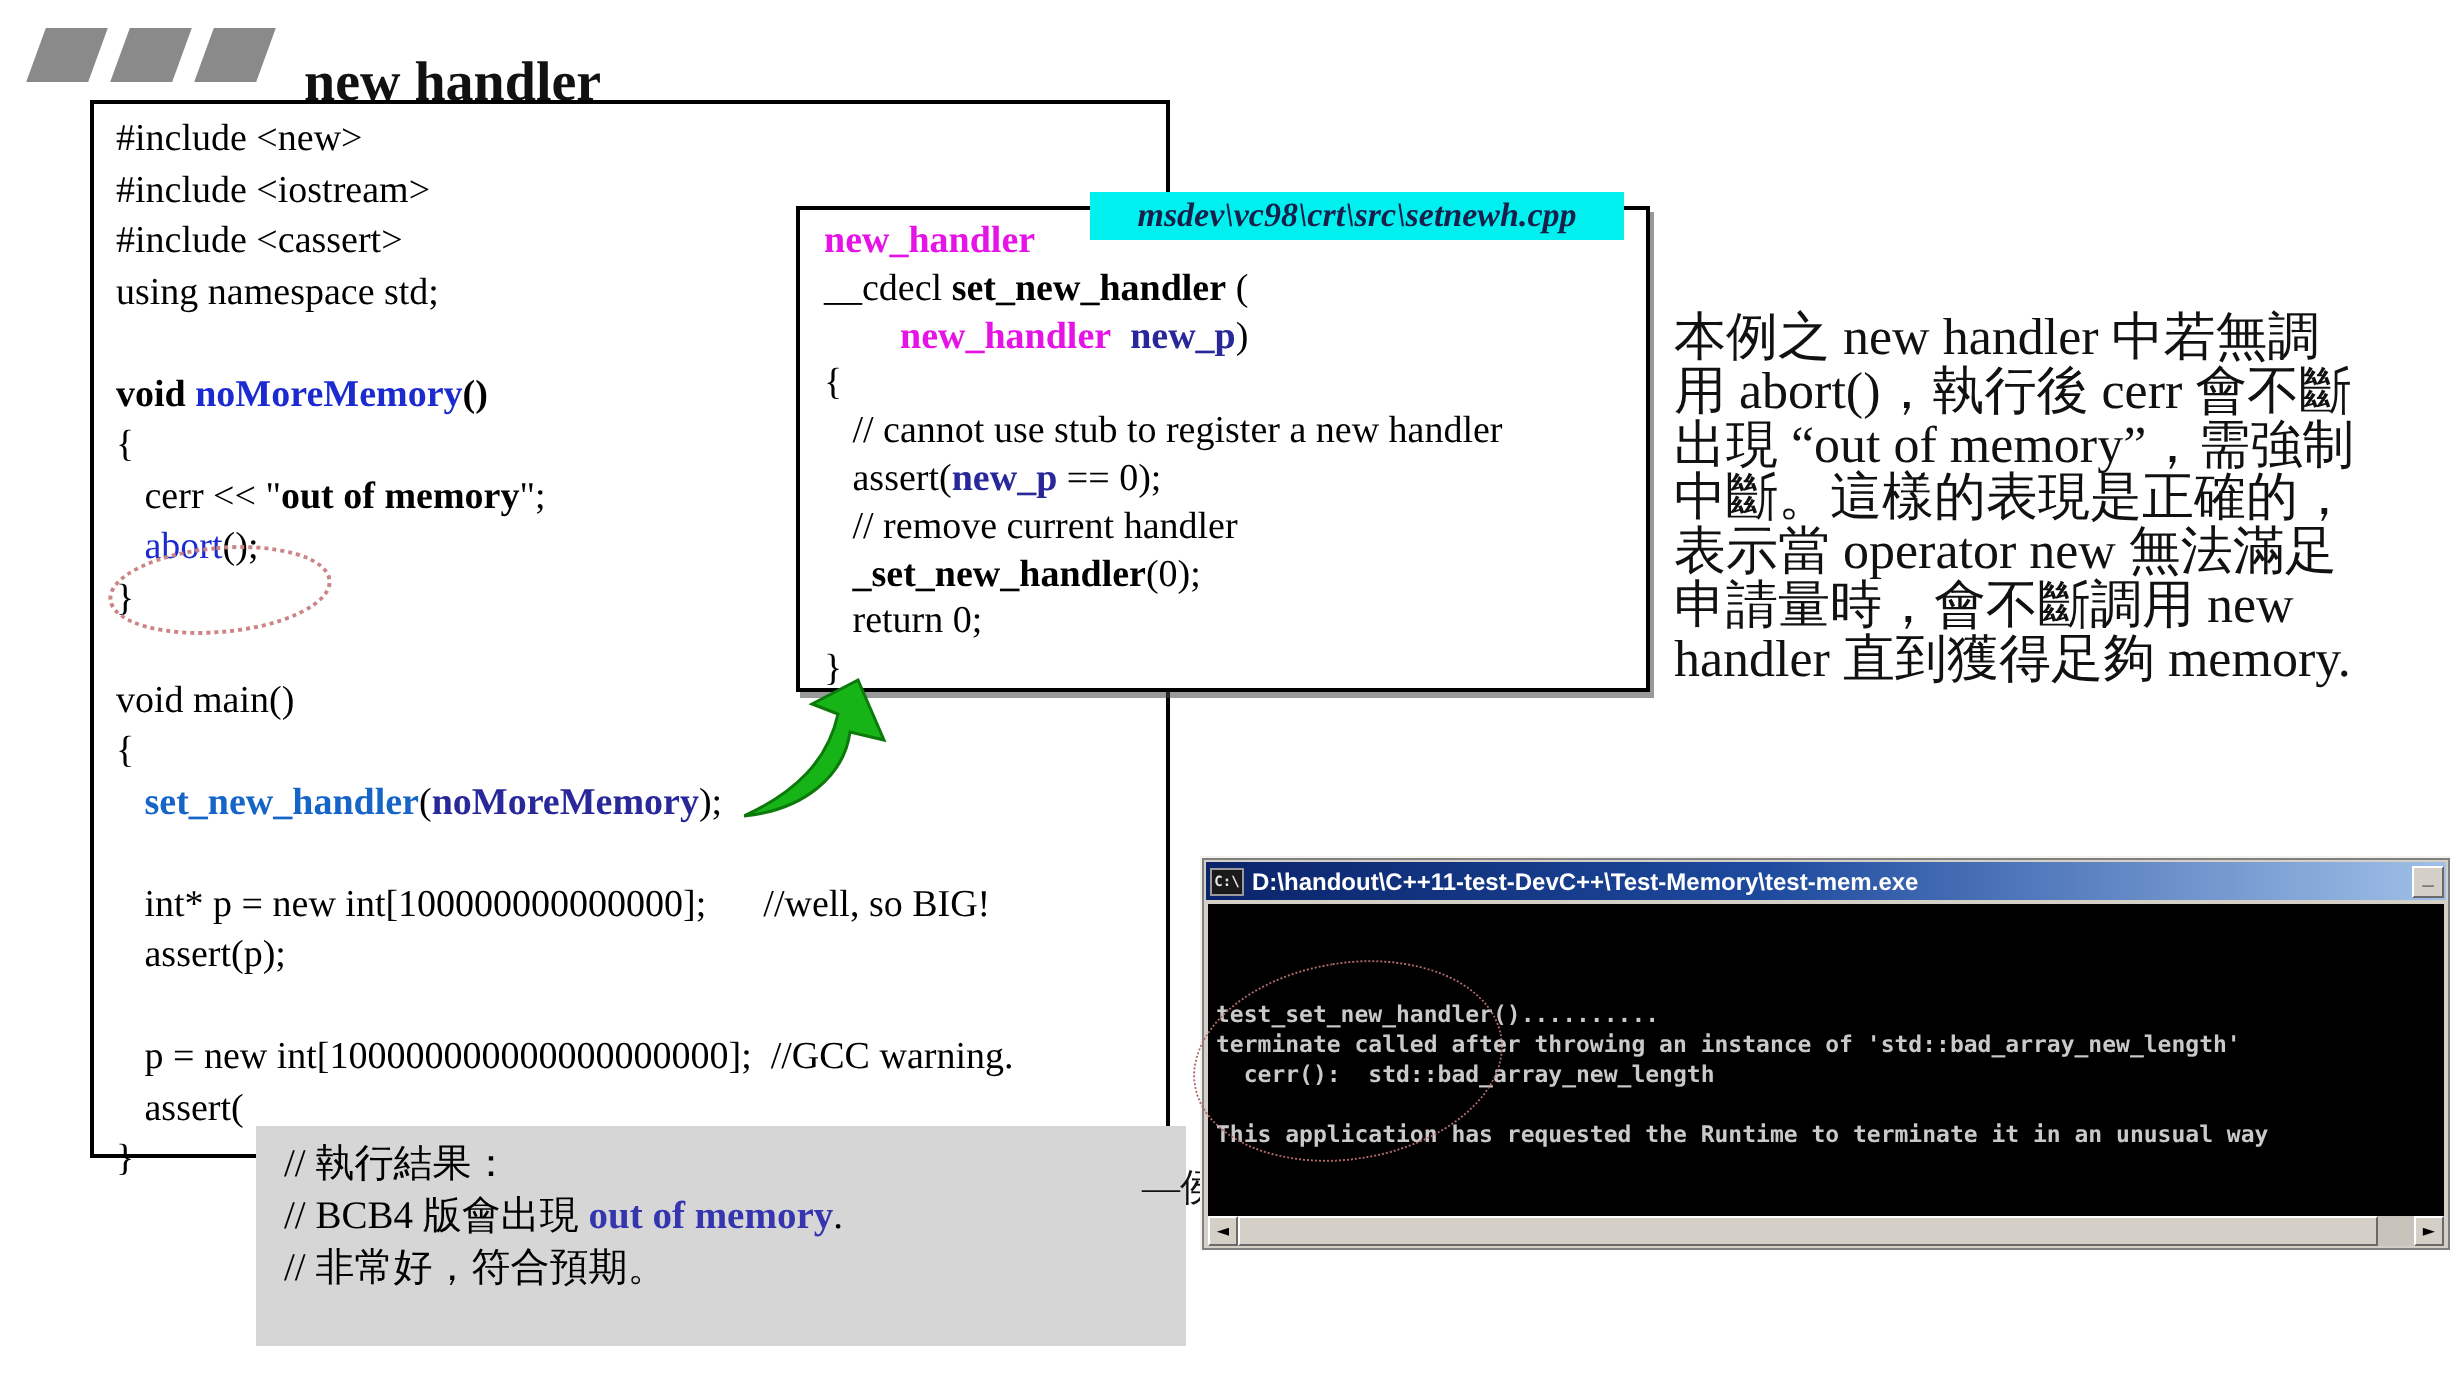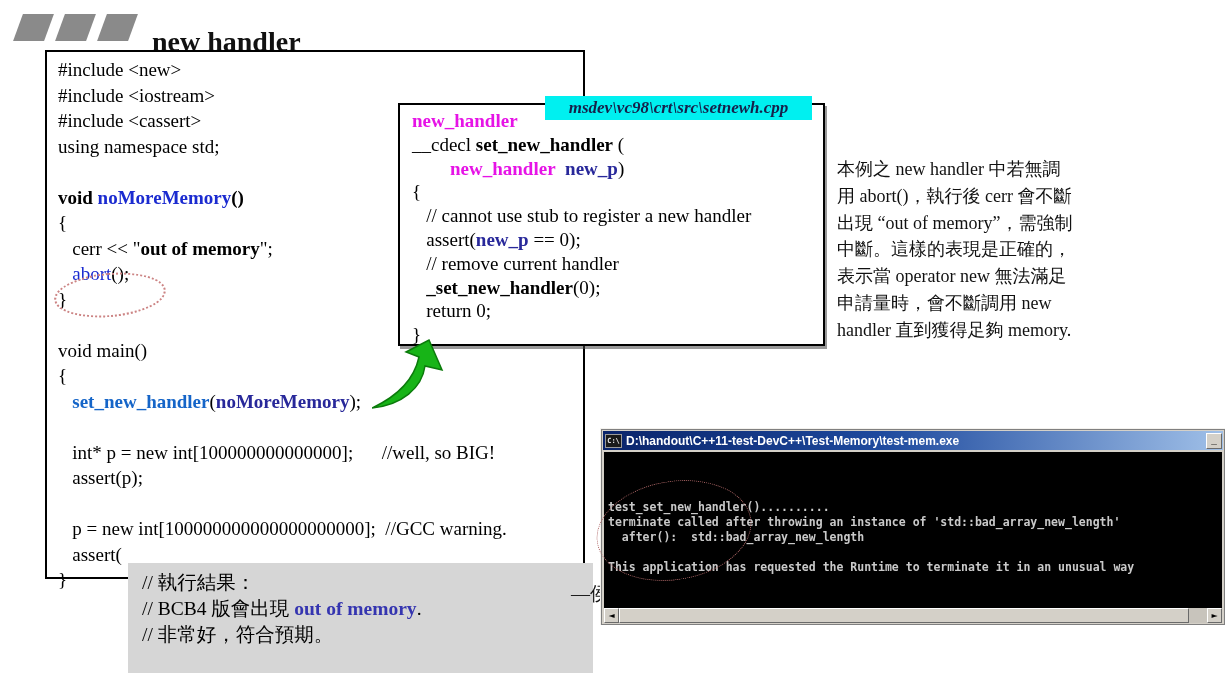--- a/index.html
+++ b/index.html
@@ -26,21 +26,21 @@
   .navy{color:#28289a;}
   .mag{color:#e613e6;}
   .blue2{color:#3535b0;}
 
   
   #file-label{position:absolute;left:545px;top:96px;width:267px;height:24px;background:#00f0f0;
               z-index:5;font-style:italic;font-weight:bold;font-size:17px;line-height:24px;
               text-align:center;color:#16204a;}
 
   
-  #note-right{position:absolute;left:837px;top:156px;width:385px;font-size:18px;
+  #note-right{position:absolute;left:837px;top:156px;width:385px;font-size:26px;
               line-height:26.8px;color:#111;z-index:1;}
   #note-right .nl{white-space:pre;}
 
   
   #green-arrow{position:absolute;left:372px;top:338px;z-index:5;}
 
   
   #gray-box{position:absolute;left:128px;top:563px;width:465px;height:110px;background:#d6d6d6;
             z-index:2;padding:7px 0 0 14px;box-sizing:border-box;font-size:19.5px;}
   #gray-box .cl{line-height:26.2px;height:26.2px;}
@@ -126,21 +126,21 @@
       <div id="console-icon">C:\</div>
       <div id="console-title">D:\handout\C++11-test-DevC++\Test-Memory\test-mem.exe</div>
       <div id="min-button">_</div>
     </div>
     <div id="console-screen">
         <div class="tl">&nbsp;</div>
         <div class="tl">&nbsp;</div>
         <div class="tl">&nbsp;</div>
         <div class="tl">test_set_new_handler()..........</div>
         <div class="tl">terminate called after throwing an instance of 'std::bad_array_new_length'</div>
-        <div class="tl">  after():  std::bad_array_new_length</div>
+        <div class="tl">  cerr():  std::bad_array_new_length</div>
         <div class="tl">&nbsp;</div>
         <div class="tl">This application has requested the Runtime to terminate it in an unusual way</div>
       </div>
     <div id="console-scrollbar">
       <div class="sb-btn">◄</div>
       <div id="sb-thumb"></div>
       <div id="sb-track-rest"></div>
       <div class="sb-btn">►</div>
     </div>
   </div>

